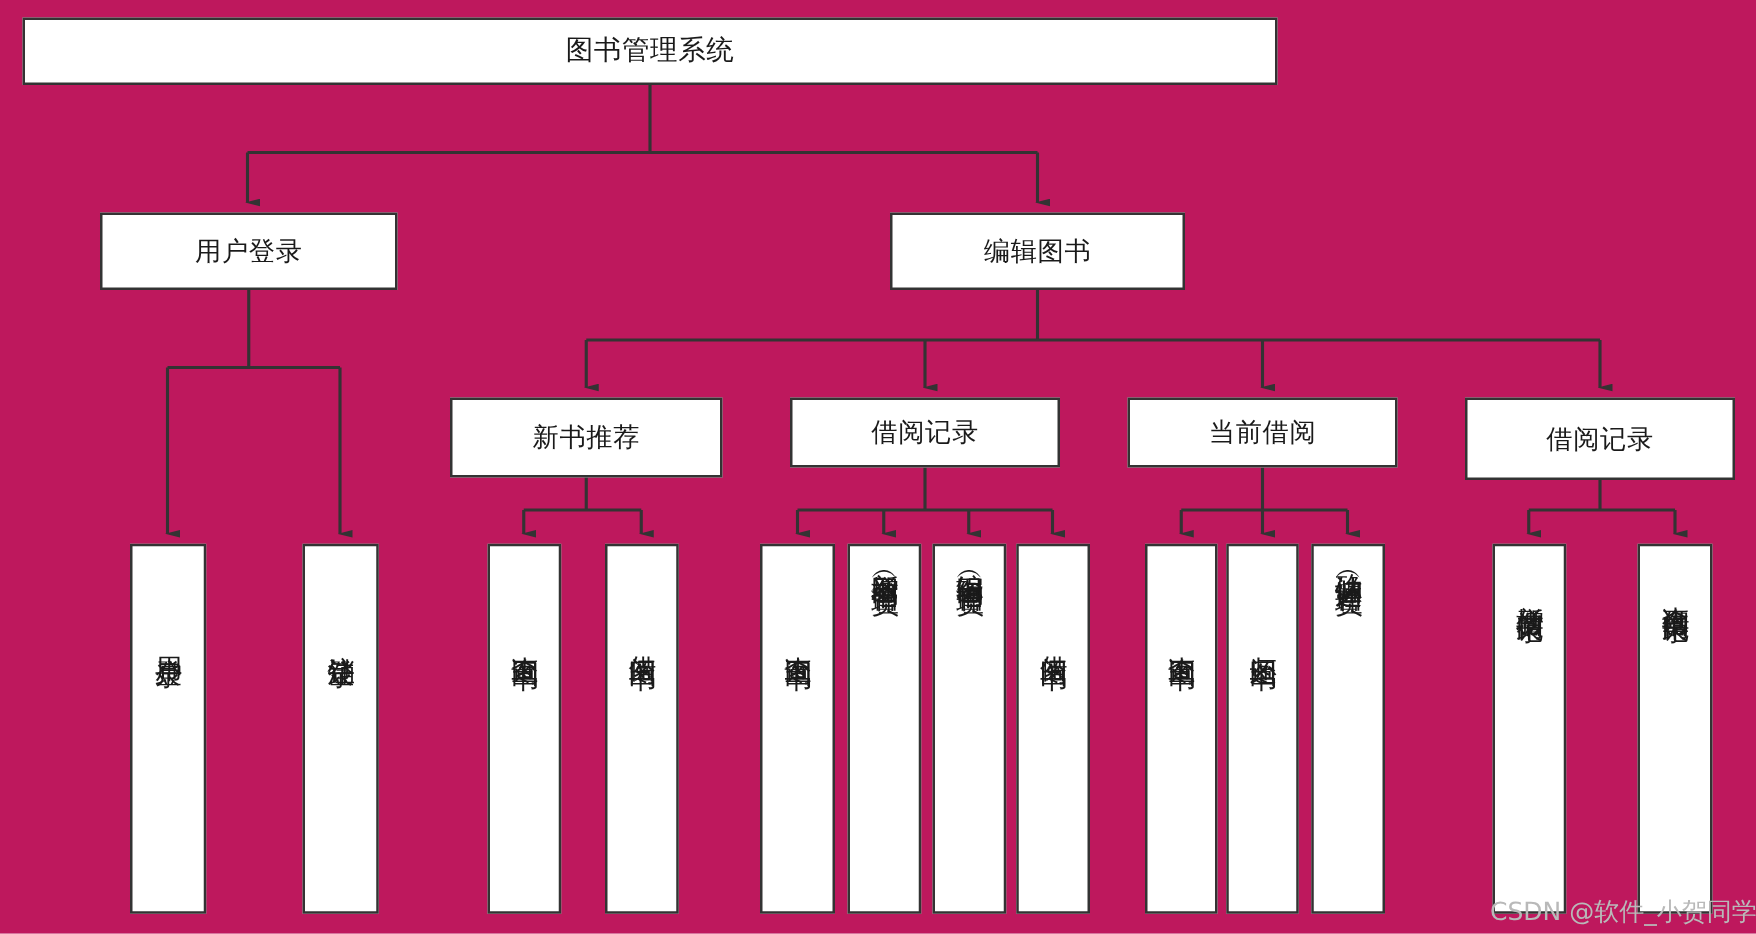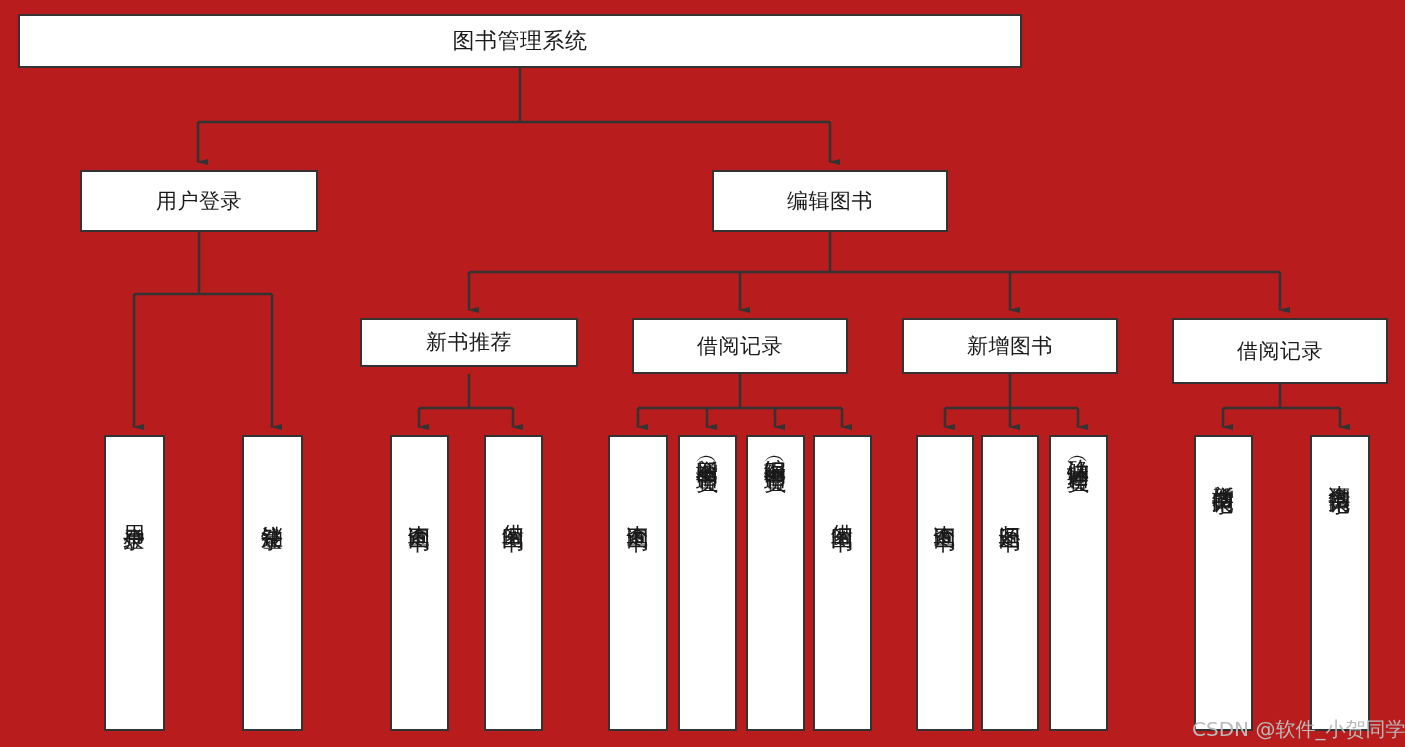--- a/index.html
+++ b/index.html
@@ -8,21 +8,21 @@
     padding: 0;
     background: #ffffff;
   }
   body {
     font-family: "DejaVu Sans", "Liberation Sans", sans-serif;
   }
   #diagram-root {
     position: relative;
     width: 1405px;
     height: 747px;
-    background: #b91c1c;
+    background: #be185d;
     overflow: hidden;
   }
   #edges-layer {
     position: absolute;
     left: 0;
     top: 0;
     width: 1405px;
     height: 747px;
   }
   .node {
@@ -129,28 +129,28 @@
     <span class="node-label">图书管理系统</span>
   </div>
 
   <div class="node horizontal" style="left:80px; top:170px; width:238px; height:62px;">
     <span class="node-label">用户登录</span>
   </div>
   <div class="node horizontal" style="left:712px; top:170px; width:236px; height:62px;">
     <span class="node-label">编辑图书</span>
   </div>
 
-  <div class="node horizontal" style="left:360px; top:318px; width:218px; height:49px;align-items:center;">
+  <div class="node horizontal" style="left:360px; top:318px; width:218px; height:64px;align-items:center;">
     <span class="node-label">新书推荐</span>
   </div>
   <div class="node horizontal" style="left:632px; top:318px; width:216px; height:56px;">
     <span class="node-label">借阅记录</span>
   </div>
   <div class="node horizontal" style="left:902px; top:318px; width:216px; height:56px;">
-    <span class="node-label">新增图书</span>
+    <span class="node-label">当前借阅</span>
   </div>
   <div class="node horizontal" style="left:1172px; top:318px; width:216px; height:66px;align-items:center;">
     <span class="node-label">借阅记录</span>
   </div>
 
   <div class="node vertical" style="left:104px; top:435px; width:61px; height:296px; justify-content:center; padding-top:70px;">
     <span class="node-label">用户登录</span>
   </div>
   <div class="node vertical" style="left:242px; top:435px; width:61px; height:296px; justify-content:center; padding-top:70px;">
     <span class="node-label">注销登录</span>

